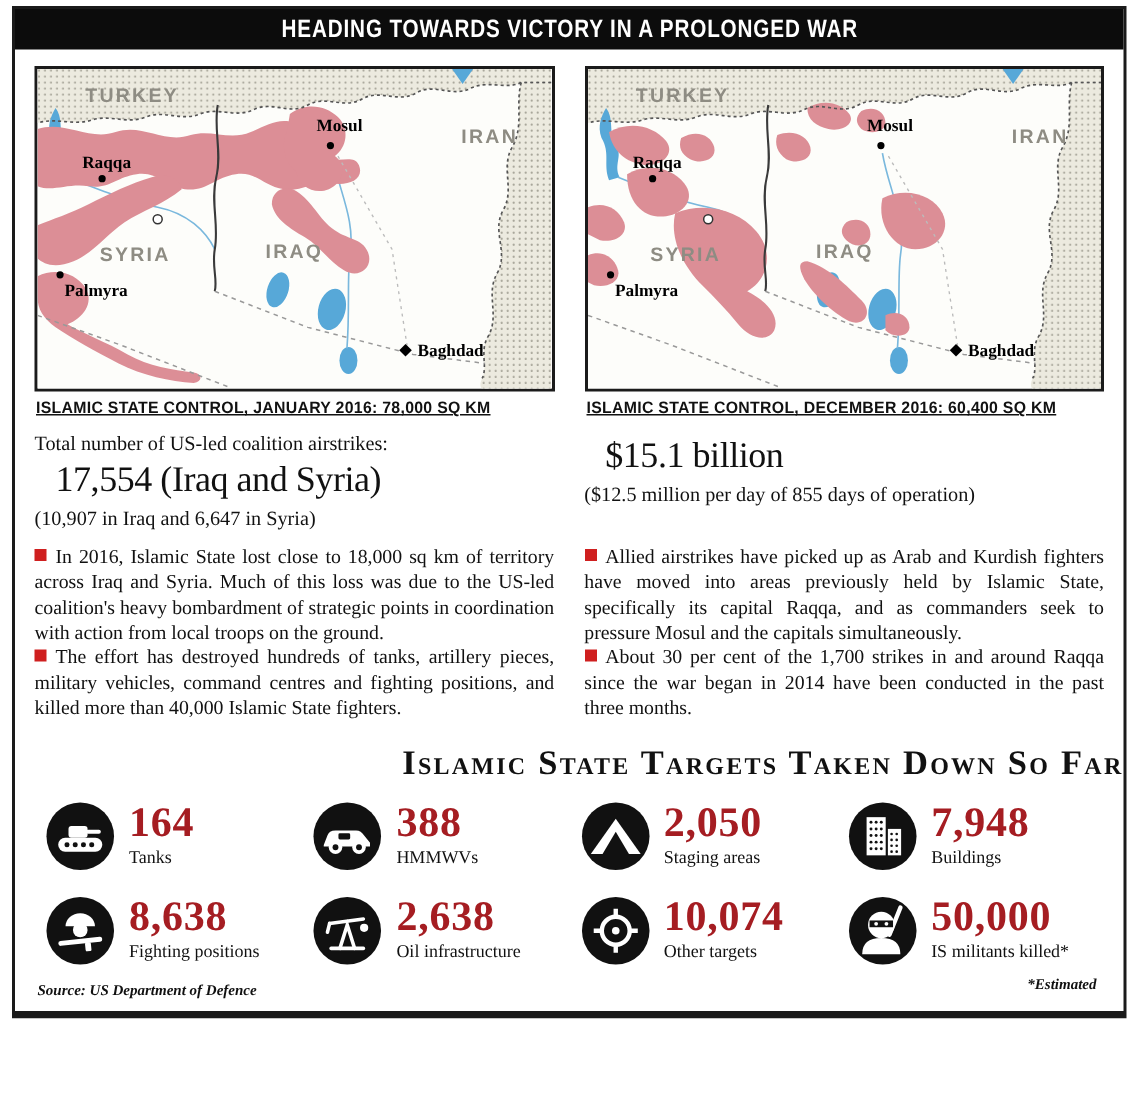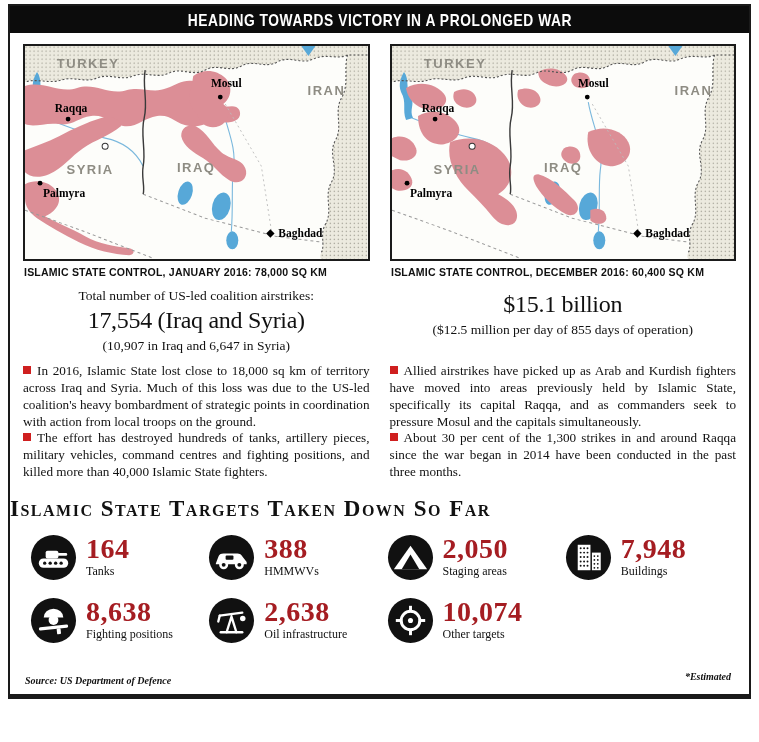--- a/index.html
+++ b/index.html
@@ -4,55 +4,55 @@
 <style>
   * { margin:0; padding:0; box-sizing:border-box; }
   body {
     width:759px; background:#fff;
     font-family:"Liberation Serif", serif;
     color:#111;
   }
   .frame {
     width:743px; margin:4px 8px 0;
     border:2px solid #1a1a1a; border-bottom-width:5px;
-    background:#fff; position:relative; padding-bottom:46px;
+    background:#fff; position:relative; padding-bottom:26px;
   }
   .header-bar {
     height:27px; background:#0c0c0c;
     display:flex; align-items:center; justify-content:center;
   }
   .header-title {
     color:#fff; font-family:"Liberation Sans", sans-serif;
     font-weight:bold; font-size:15px; letter-spacing:.6px;
     transform:scale(.92,1.12); white-space:nowrap;
   }
-  .maps-row { display:flex; gap:20px; padding:11px 13px 0; }
+  .maps-row { display:flex; gap:20px; padding:11px 13px 0;text-decoration:underline; }
   .map-col { flex:1; min-width:0; }
   .map-box { border:2px solid #1b1b1b; background:#fff; }
   .map-box svg { display:block; width:100%; height:auto; }
   .map-caption {
     margin:5px 0 0 1px;
     font-family:"Liberation Sans", sans-serif;
     font-weight:bold; font-size:11px; letter-spacing:.2px;
     transform-origin:left; transform:scaleX(.96); white-space:nowrap;
   }
-  .stats-row { display:flex; gap:20px; padding:10px 13px 0;text-align:center; }
+  .stats-row { display:flex; gap:20px; padding:10px 13px 0; }
   .stat-col { flex:1; min-width:0; }
   .stat-intro { font-size:13.5px; }
   .stat-value { font-size:24px; letter-spacing:-.3px; margin:3px 14px 4px; white-space:nowrap; }
   .stat-detail { font-size:13.5px; }
   .bullets-row { display:flex; gap:20px; padding:9px 13px 0; }
   .bullet-col { flex:1; min-width:0; }
   .bullet { font-size:13.2px; line-height:1.27; text-align:justify; }
   .sq {
     display:inline-block; width:8px; height:8px; background:#cf1f1f;
     margin-right:6px; position:relative; top:-1px;
   }
   .targets-heading {
-    text-align:left; margin:15px 0 2px;
+    text-align:right; margin:15px 0 2px;
     font-family:"Liberation Serif", serif; font-variant:small-caps;
     font-weight:bold; font-size:23px; letter-spacing:1.5px;
   }
   .targets-grid {
     display:grid; grid-template-columns:repeat(4,1fr);
     row-gap:16px; column-gap:8px; padding:10px 14px 4px 20px;
   }
   .t-item { display:flex; gap:9px; align-items:flex-start; }
   .t-icon { flex:0 0 47px; }
   .t-icon svg { display:block; width:47px; height:47px; }
@@ -229,21 +229,21 @@
     </div>
   </div>
 
   <div class="bullets-row">
     <div class="bullet-col">
       <p class="bullet"><span class="sq"></span><span>In 2016, Islamic State lost close to 18,000 sq km of territory across Iraq and Syria. Much of this loss was due to the US-led coalition's heavy bombardment of strategic points in coordination with action from local troops on the ground.</span></p>
       <p class="bullet"><span class="sq"></span><span>The effort has destroyed hundreds of tanks, artillery pieces, military vehicles, command centres and fighting positions, and killed more than 40,000 Islamic State fighters.</span></p>
     </div>
     <div class="bullet-col">
       <p class="bullet"><span class="sq"></span><span>Allied airstrikes have picked up as Arab and Kurdish fighters have moved into areas previously held by Islamic State, specifically its capital Raqqa, and as commanders seek to pressure Mosul and the capitals simultaneously.</span></p>
-      <p class="bullet"><span class="sq"></span><span>About 30 per cent of the 1,300 strikes in and around Raqqa since the war began in 2014 have been conducted in the past three months.</span></p>
+      <p class="bullet"><span class="sq"></span><span>About 30 per cent of the 1,700 strikes in and around Raqqa since the war began in 2014 have been conducted in the past three months.</span></p>
     </div>
   </div>
 
   <div class="targets-heading">Islamic State Targets Taken Down So Far</div>
 
   <div class="targets-grid">
 
     <div class="t-item">
       <div class="t-icon">
         <svg viewBox="0 0 48 48">
@@ -388,19 +388,38 @@
           </g>
           <circle cx="24" cy="24" r="2.6" fill="#fff"></circle>
         </svg>
       </div>
       <div>
           <div class="t-value">10,074</div>
            <div class="t-label">Other targets</div>
         </div>
     </div>
 
+    <div class="t-item">
+      <div class="t-icon">
+        <svg viewBox="0 0 48 48">
+            <circle cx="24" cy="24" r="23" fill="#111"></circle>
+          <g fill="#fff">
+            <circle cx="23" cy="20" r="9"></circle>
+            <path d="M10,40 Q10,29 23,29 Q36,29 36,40 Z"></path>
+            <rect x="31" y="6" width="3" height="23" rx="1.5" transform="rotate(22 32.5 17)"></rect>
+          </g>
+          <rect x="15" y="17" width="16" height="4.6" fill="#111"></rect>
+          <circle cx="19.5" cy="19.3" r="1.3" fill="#fff"></circle>
+            <circle cx="26.5" cy="19.3" r="1.3" fill="#fff"></circle>
+        </svg>
+      </div>
+      <div>
+          <div class="t-value">50,000</div>
+           <div class="t-label">IS militants killed*</div>
+        </div>
+    </div>
 
   </div>
 
   <div class="source-note">Source: US Department of Defence</div>
   <div class="footnote">*Estimated</div>
 
 </div>
 
 </body></html>

